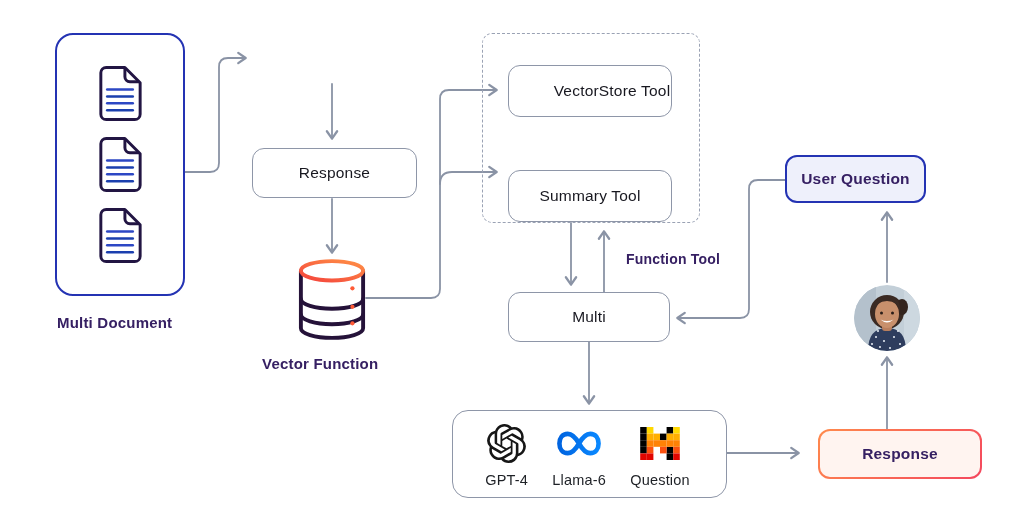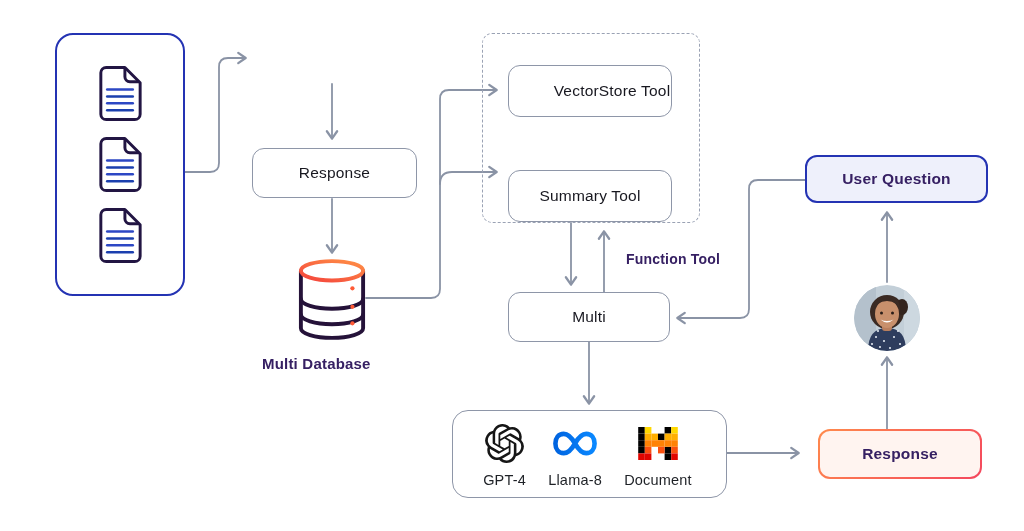--- a/index.html
+++ b/index.html
@@ -126,57 +126,58 @@
       <path d="M9,2.5 H28 L43.5,18 V50 A5.5,5.5 0 0 1 38,55.5 H9 A5.5,5.5 0 0 1 3.5,50 V8 A5.5,5.5 0 0 1 9,2.5 Z" fill="#fff" stroke="var(--doc-outline,#221543)" stroke-width="3" stroke-linejoin="round"></path>
       <path d="M28,3 V12 A5,5 0 0 0 33,17 H42.5" fill="none" stroke="var(--doc-outline,#221543)" stroke-width="3" stroke-linejoin="round"></path>
       <g stroke="var(--doc-lines,#2c47c4)" stroke-width="2.6" stroke-linecap="round">
         <line x1="10" y1="25" x2="36" y2="25"></line>
         <line x1="10" y1="32" x2="36" y2="32" stroke="#1b3fae"></line>
         <line x1="10" y1="39" x2="36" y2="39"></line>
         <line x1="10" y1="46" x2="36" y2="46" stroke="#1b3fae"></line>
       </g>
     </svg>
   </div>
+  <div class="purple-label" style="left:57px; top:312px; width:126px;">Multi Document</div>
 
   <div class="node" style="left:252px; top:148px; width:165px; height:50px;">
     <span>Response</span>
   </div>
 
   <svg style="position:absolute; left:297px; top:258px;" width="70" height="84" viewBox="0 0 72 86" fill="none">
     <defs>
       <linearGradient id="dbog" x1="0" y1="1" x2="1" y2="0">
         <stop offset="0" stop-color="#f4433c"></stop>
         <stop offset="1" stop-color="#ff9046"></stop>
       </linearGradient>
     </defs>
     <path d="M4,13 V72 A32,10 0 0 0 68,72 V13" stroke="var(--db-body-dark,#251239)" stroke-width="4" stroke-linecap="round"></path>
     <path d="M4,42 A32,10 0 0 0 68,42" stroke="var(--db-body-dark,#251239)" stroke-width="4" stroke-linecap="round"></path>
     <path d="M4,58 A32,10 0 0 0 68,58" stroke="var(--db-body-dark,#251239)" stroke-width="4" stroke-linecap="round"></path>
     <ellipse cx="36" cy="13" rx="32" ry="10" stroke="url(#dbog)" stroke-width="4"></ellipse>
     <circle cx="57" cy="31" r="2.2" fill="#ff5a36"></circle>
     <circle cx="57" cy="50" r="2.2" fill="#ff5a36"></circle>
     <circle cx="57" cy="67" r="2.2" fill="#ff5a36"></circle>
   </svg>
-  <div class="purple-label" style="left:262px; top:353px; width:140px;">Multi Database</div>
+  <div class="purple-label" style="left:262px; top:353px; width:140px;">Vector Function</div>
 
   <div class="dashed-group" style="left:482px; top:33px; width:218px; height:190px;"></div>
   <div class="node" style="left:508px; top:65px; width:164px; height:52px;padding-left:44px;">
     <span>VectorStore Tool</span>
   </div>
   <div class="node" style="left:508px; top:146px; width:164px; height:52px;margin-top:24px;">
     <span>Summary Tool</span>
   </div>
 
   <div class="purple-label" style="left:626px; top:250px; width:104px; font-size:14px;">Function Tool</div>
 
   <div class="node" style="left:508px; top:292px; width:162px; height:50px;">
     <span>Multi</span>
   </div>
 
-  <div class="node uq-box" style="left:805px; top:155px; width:183px; height:48px;align-items:center;">
+  <div class="node uq-box" style="left:785px; top:155px; width:141px; height:48px;align-items:center;">
     <span>User Question</span>
   </div>
 
   <div class="avatar" style="left:854px; top:285px; width:66px; height:66px;">
     <svg width="66" height="66" viewBox="0 0 66 66">
       <defs>
           <clipPath id="avclip">
             <circle cx="33" cy="33" r="33"></circle>
           </clipPath>
         </defs>
@@ -222,21 +223,21 @@
         <svg width="44" height="29" viewBox="0 0 40 26" fill="none">
           <defs>
             <linearGradient id="metag" x1="0" y1="0" x2="1" y2="0">
               <stop offset="0" stop-color="#0064e0"></stop>
               <stop offset="1" stop-color="#0a88ff"></stop>
             </linearGradient>
           </defs>
           <path d="M20,13 C16.5,6.8 13.2,4.2 9.8,4.2 C4.9,4.2 2.2,8.2 2.2,13 C2.2,17.8 4.9,21.8 9.8,21.8 C13.2,21.8 16.5,19.2 20,13 C23.5,6.8 26.8,4.2 30.2,4.2 C35.1,4.2 37.8,8.2 37.8,13 C37.8,17.8 35.1,21.8 30.2,21.8 C26.8,21.8 23.5,19.2 20,13 Z" stroke="url(#metag)" stroke-width="4.2" stroke-linejoin="round"></path>
         </svg>
       </div>
-      <span class="llm-name">Llama-8</span>
+      <span class="llm-name">Llama-6</span>
     </div>
     <div class="llm-item">
       <div class="llm-icon-wrap">
         <svg width="40" height="33" viewBox="0 0 36 30">
           <g>
             <rect x="0" y="0" width="6" height="6" fill="#000"></rect>
               <rect x="0" y="6" width="6" height="6" fill="#000"></rect>
             <rect x="0" y="12" width="6" height="6" fill="#000"></rect>
               <rect x="0" y="18" width="6" height="6" fill="#000"></rect>
             <rect x="24" y="0" width="6" height="6" fill="#000"></rect>
@@ -256,21 +257,21 @@
             <rect x="30" y="12" width="6" height="6" fill="var(--mistral-orange2,#ff8205)"></rect>
             <rect x="6" y="18" width="6" height="6" fill="var(--mistral-orange3,#fa500f)"></rect>
             <rect x="18" y="18" width="6" height="6" fill="var(--mistral-orange3,#fa500f)"></rect>
             <rect x="30" y="18" width="6" height="6" fill="var(--mistral-orange3,#fa500f)"></rect>
             <rect x="0" y="24" width="6" height="6" fill="var(--mistral-red,#e10500)"></rect>
             <rect x="6" y="24" width="6" height="6" fill="var(--mistral-red,#e10500)"></rect>
             <rect x="30" y="24" width="6" height="6" fill="var(--mistral-red,#e10500)"></rect>
           </g>
         </svg>
       </div>
-      <span class="llm-name">Document</span>
+      <span class="llm-name">Question</span>
     </div>
   </div>
 
   <div class="node response-box" style="left:806px; top:429px; width:164px; height:50px;margin-left:12px;">
     <span>Response</span>
   </div>
 
 </div>
 
 </body></html>

